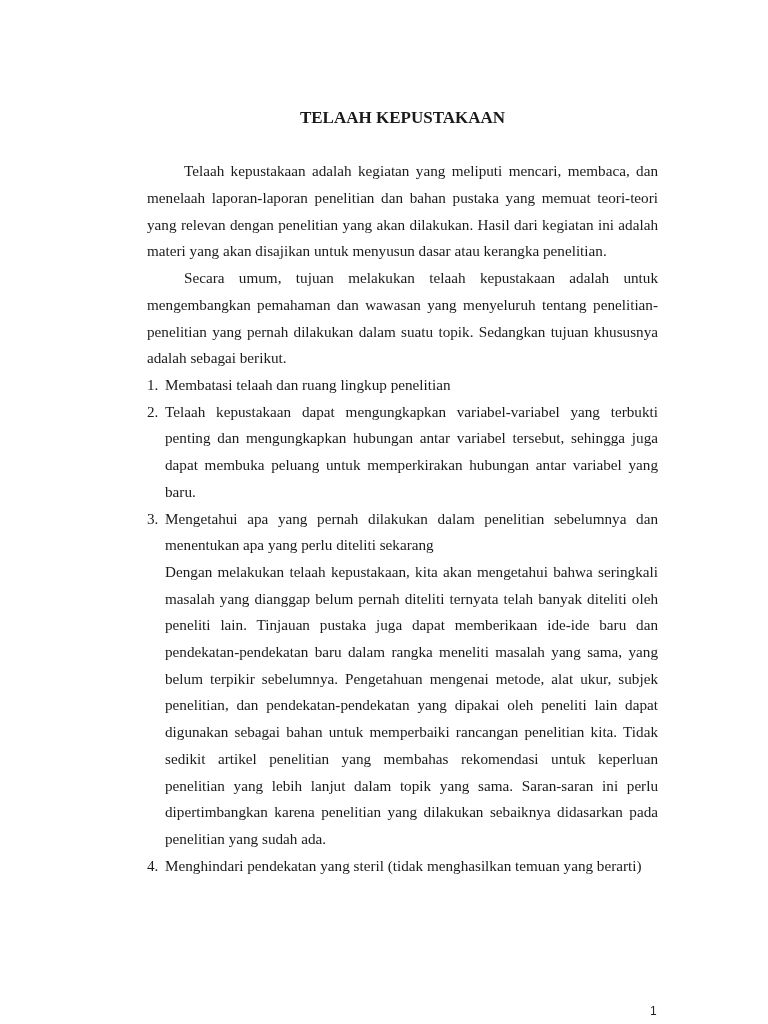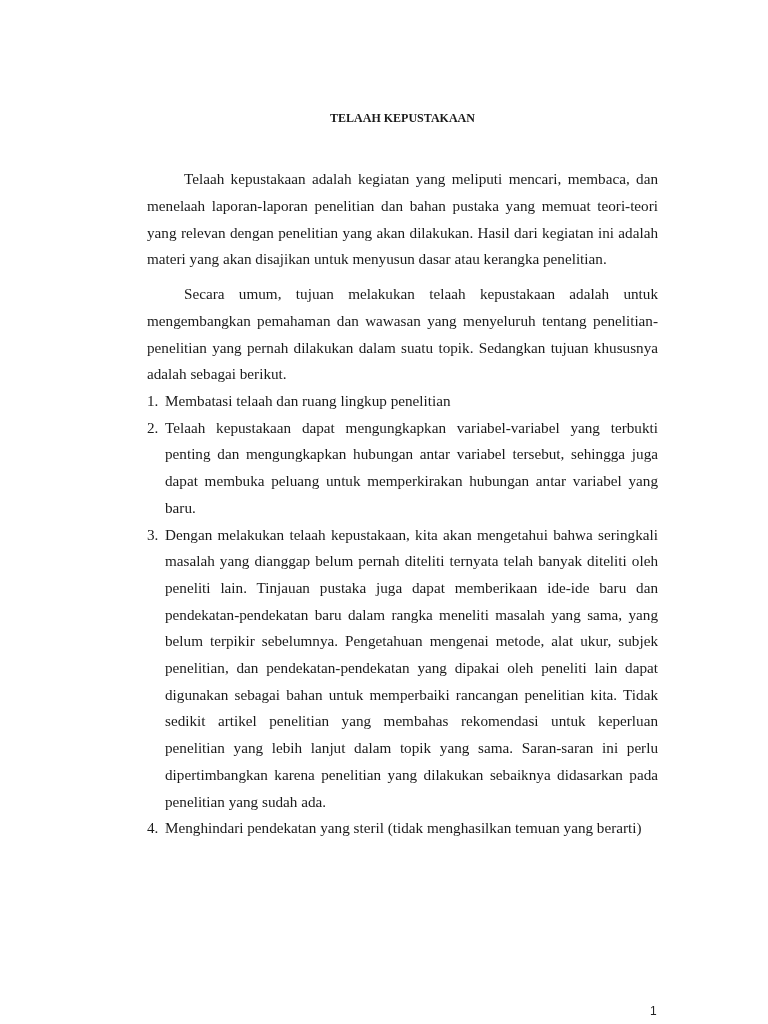--- a/index.html
+++ b/index.html
@@ -26,35 +26,34 @@
       position: absolute;
       left: 147px;
       top: 105px;
       width: 511px;
       font-size: 15.2px;
       line-height: 26.7px;
     }
     .title {
       text-align: center;
       font-weight: bold;
-      font-size: 12px;
+      font-size: 17px;
       margin: 0;
       line-height: 26.7px;
       height: 26.7px;
     }
     .title-gap {
       height: 26.7px;
     }
     p {
       margin: 0;
       text-align: justify;
     }
     p.indent {
       text-indent: 37px;
-      margin-top: 8px;
     }
     ol.list {
       margin: 0;
       padding: 0;
       list-style: none;
     }
     ol.list li {
       position: relative;
       padding-left: 18px;
     }
@@ -90,20 +89,21 @@
       <li>
         <span class="num">1.</span>
         <div class="item-head">Membatasi telaah dan ruang lingkup penelitian</div>
       </li>
       <li>
         <span class="num">2.</span>
         <div class="item-body">Telaah kepustakaan dapat mengungkapkan variabel-variabel yang terbukti penting dan mengungkapkan hubungan antar variabel tersebut, sehingga juga dapat membuka peluang untuk memperkirakan hubungan antar variabel yang baru.</div>
       </li>
       <li>
         <span class="num">3.</span>
+        <div class="item-head">Mengetahui apa yang pernah dilakukan dalam penelitian sebelumnya dan menentukan apa yang perlu diteliti sekarang</div>
         <div class="item-body">Dengan melakukan telaah kepustakaan, kita akan mengetahui bahwa seringkali masalah yang dianggap belum pernah diteliti ternyata telah banyak diteliti oleh peneliti lain. Tinjauan pustaka juga dapat memberikaan ide-ide baru dan pendekatan-pendekatan baru dalam rangka meneliti masalah yang sama, yang belum terpikir sebelumnya. Pengetahuan mengenai metode, alat ukur, subjek penelitian, dan pendekatan-pendekatan yang dipakai oleh peneliti lain dapat digunakan sebagai bahan untuk memperbaiki rancangan penelitian kita. Tidak sedikit artikel penelitian yang membahas rekomendasi untuk keperluan penelitian yang lebih lanjut dalam topik yang sama. Saran-saran ini perlu dipertimbangkan karena penelitian yang dilakukan sebaiknya didasarkan pada penelitian yang sudah ada.</div>
       </li>
       <li>
         <span class="num">4.</span>
         <div class="item-head">Menghindari pendekatan yang steril (tidak menghasilkan temuan yang berarti)</div>
       </li>
     </ol>
   </div>
 
   <div class="page-number">1</div>

